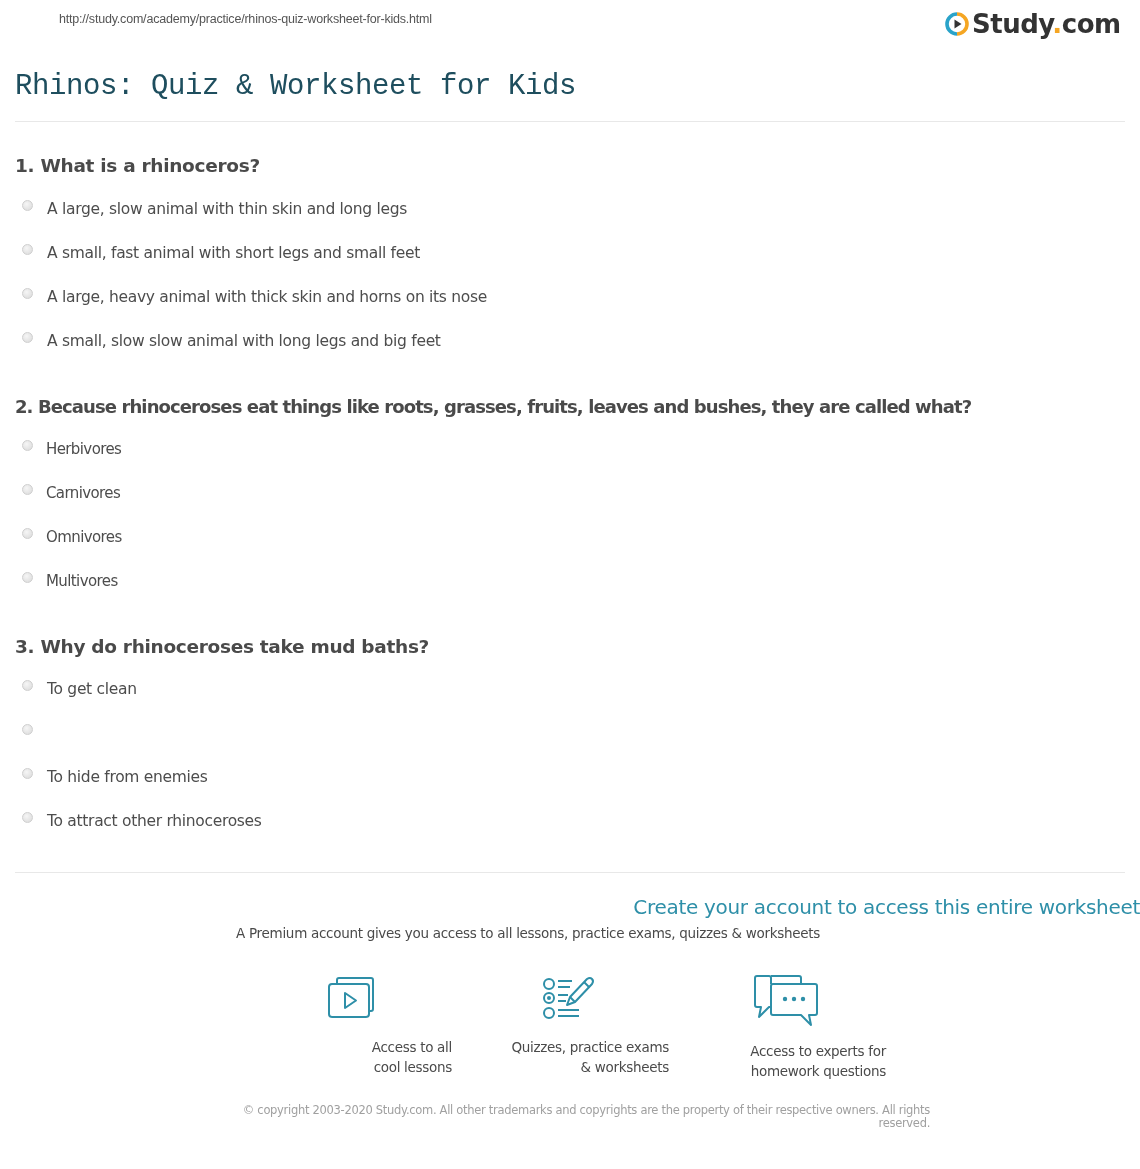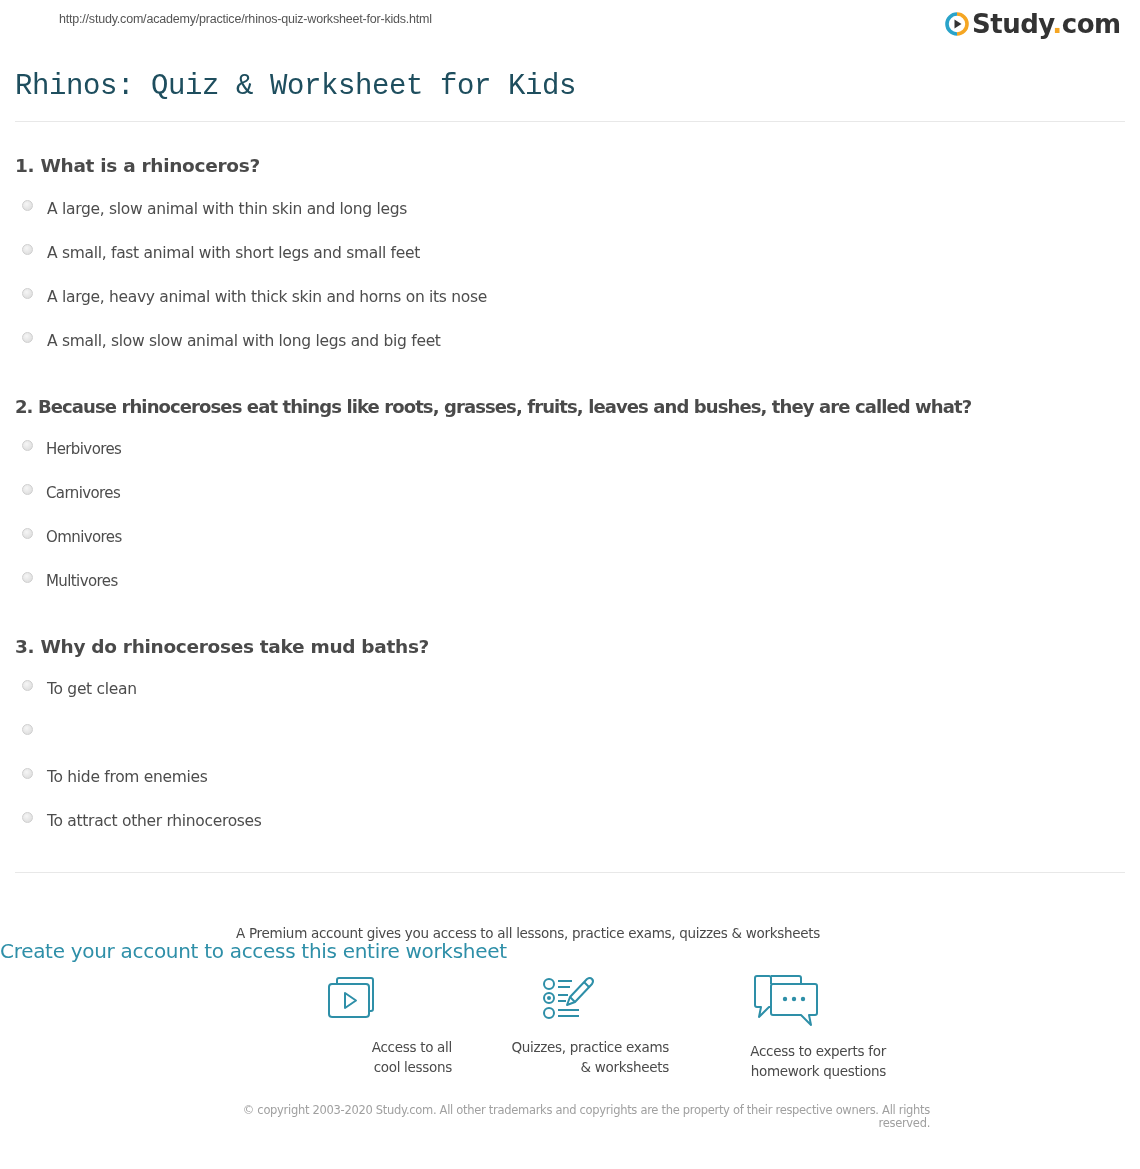--- a/index.html
+++ b/index.html
@@ -17,21 +17,21 @@
   .rule { position: absolute; left: 15px; width: 1110px; height: 1px; background: #e8e8e8; }
 
   .question { position: absolute; left: 15px; font-size: 18.5px; font-weight: bold; color: #4a4a4a; font-family: "DejaVu Sans", sans-serif; letter-spacing: -0.3px; }
   .question.condensed { font-size: 18px; letter-spacing: -0.9px; }
   .option { position: absolute; left: 22px; display: flex; align-items: flex-start; height: 20px; }
   .radio { width: 11px; height: 11px; border-radius: 50%; border: 1px solid #cfcfcf; background: radial-gradient(circle at 40% 35%, #f6f6f6, #d8d8d8); margin-right: 14px; flex: none; }
   .option-label { font-size: 15.5px; color: #4d4d4d; font-family: "DejaVu Sans", sans-serif; letter-spacing: -0.3px; white-space: nowrap; }
   .option.condensed .radio { margin-right: 13px; }
   .option.condensed .option-label { font-size: 15px; letter-spacing: -0.6px; }
 
-  .cta-title { position: absolute; left: 0; width: 1140px; top: 895px; text-align: left; font-size: 20px; color: #2e8fa8; font-family: "DejaVu Sans", sans-serif; font-weight: normal; letter-spacing: -0.3px; margin-top: 44px; }
+  .cta-title { position: absolute; left: 0; width: 1140px; top: 895px; text-align: right; font-size: 20px; color: #2e8fa8; font-family: "DejaVu Sans", sans-serif; font-weight: normal; letter-spacing: -0.3px; }
   .cta-sub { position: absolute; left: 0; width: 1056px; top: 925px; text-align: center; font-size: 13.5px; color: #4a4a4a; font-family: "DejaVu Sans", sans-serif; letter-spacing: -0.3px; }
 
   .feature { position: absolute; top: 975px; width: 200px; text-align: right; }
   .feature svg { display: block; margin: 0 auto; }
   .feature-label { margin-top: 14px; font-size: 13.5px; color: #4a4a4a; line-height: 20px; font-family: "DejaVu Sans", sans-serif; letter-spacing: -0.3px; }
 
   .copyright { position: absolute; left: 210px; width: 720px; top: 1104px; text-align: right; font-size: 11.5px; color: #a0a0a0; line-height: 13px; font-family: "DejaVu Sans", sans-serif; letter-spacing: -0.3px; }
 </style>
 </head>
 <body>

